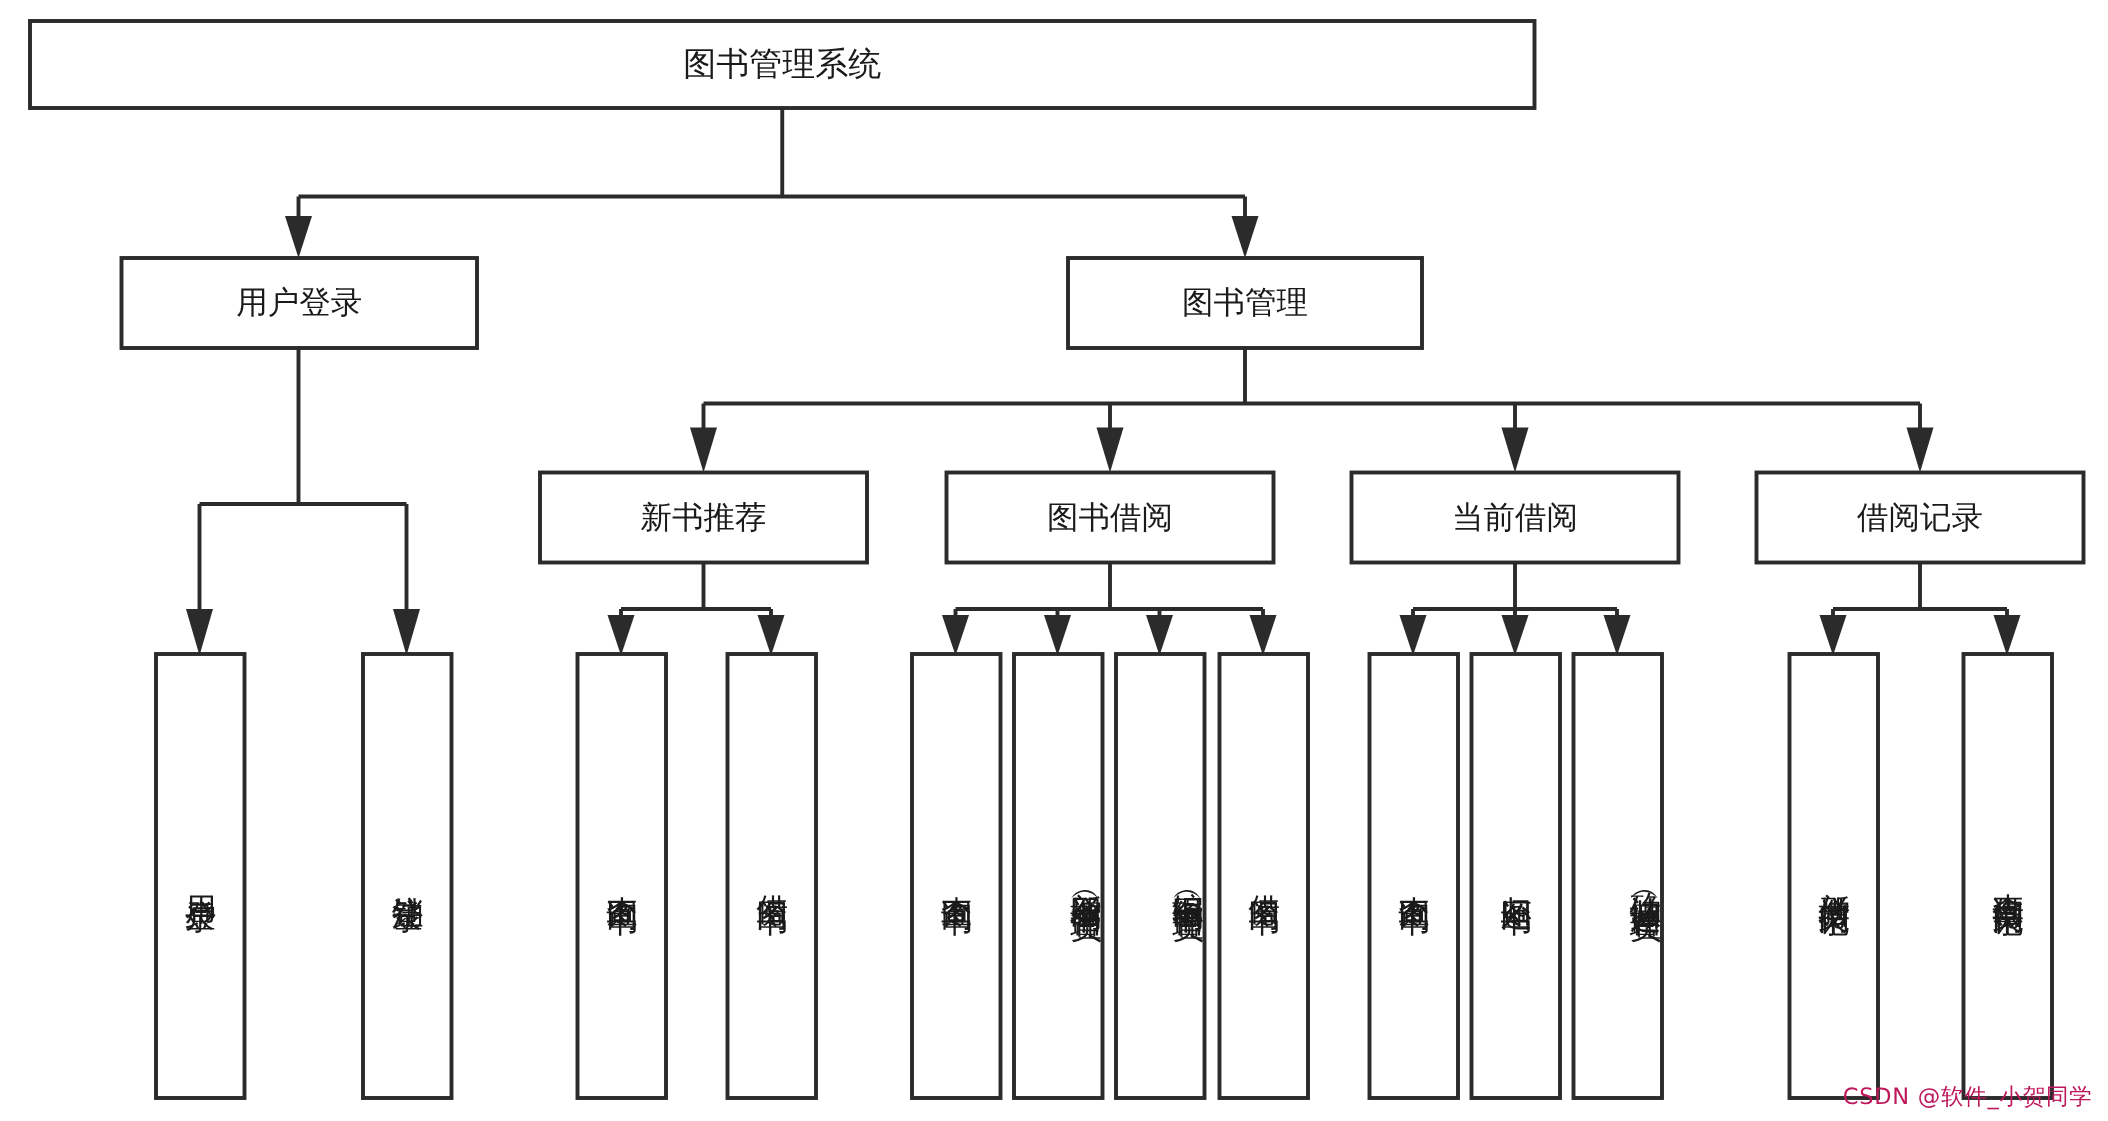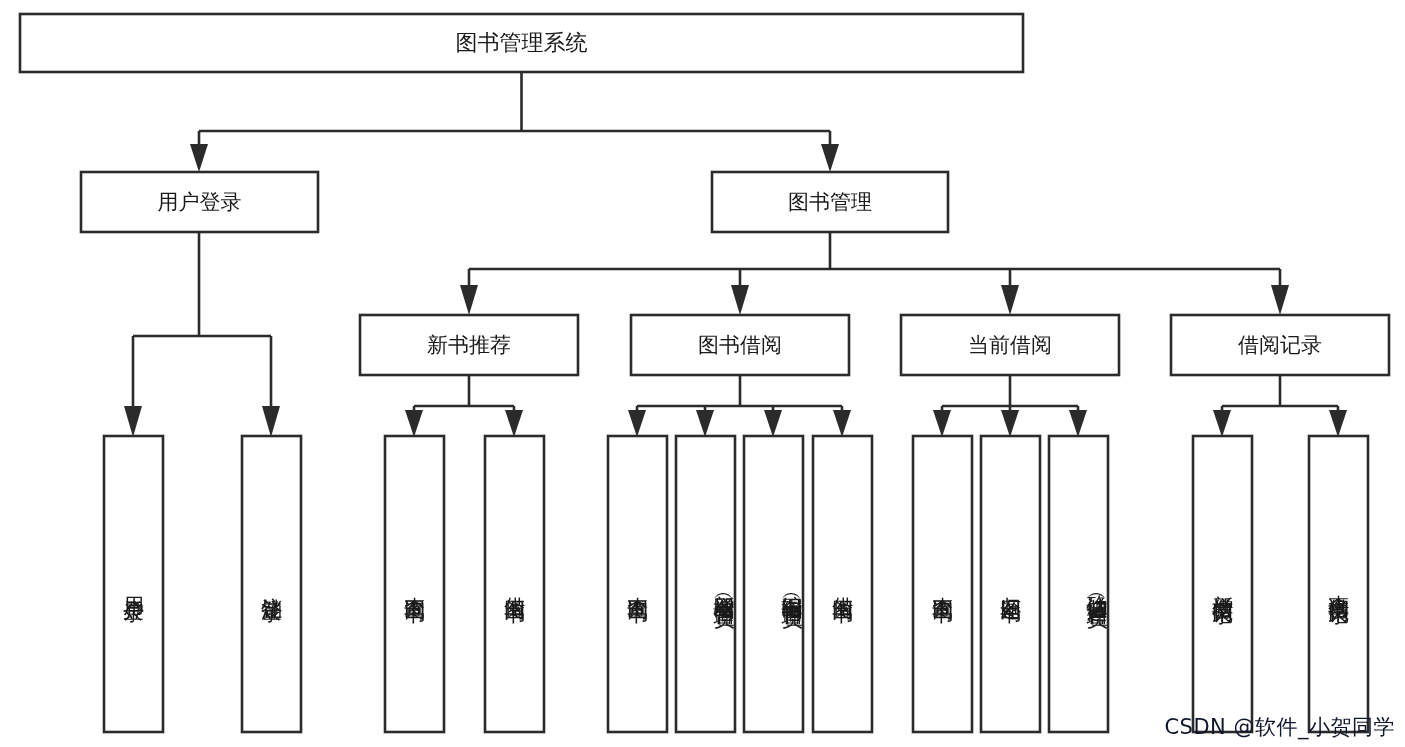--- a/index.html
+++ b/index.html
@@ -73,22 +73,22 @@
     pointer-events: none;
   }
   .leaf-label.centered {
     align-items: center;
   }
   .watermark {
     position: absolute;
     right: 10px;
     bottom: 6px;
     font-family: "DejaVu Sans", "Liberation Sans", sans-serif;
-    font-size: 21px;
-    color: #0f172a;
+    font-size: 15px;
+    color: #be185d;
     white-space: nowrap;
     letter-spacing: 0.5px;
   }
 </style>
 </head>
 <body>
 
 <div id="diagram-root">
 
   <svg id="flowchart" viewBox="0 0 1405 747">

